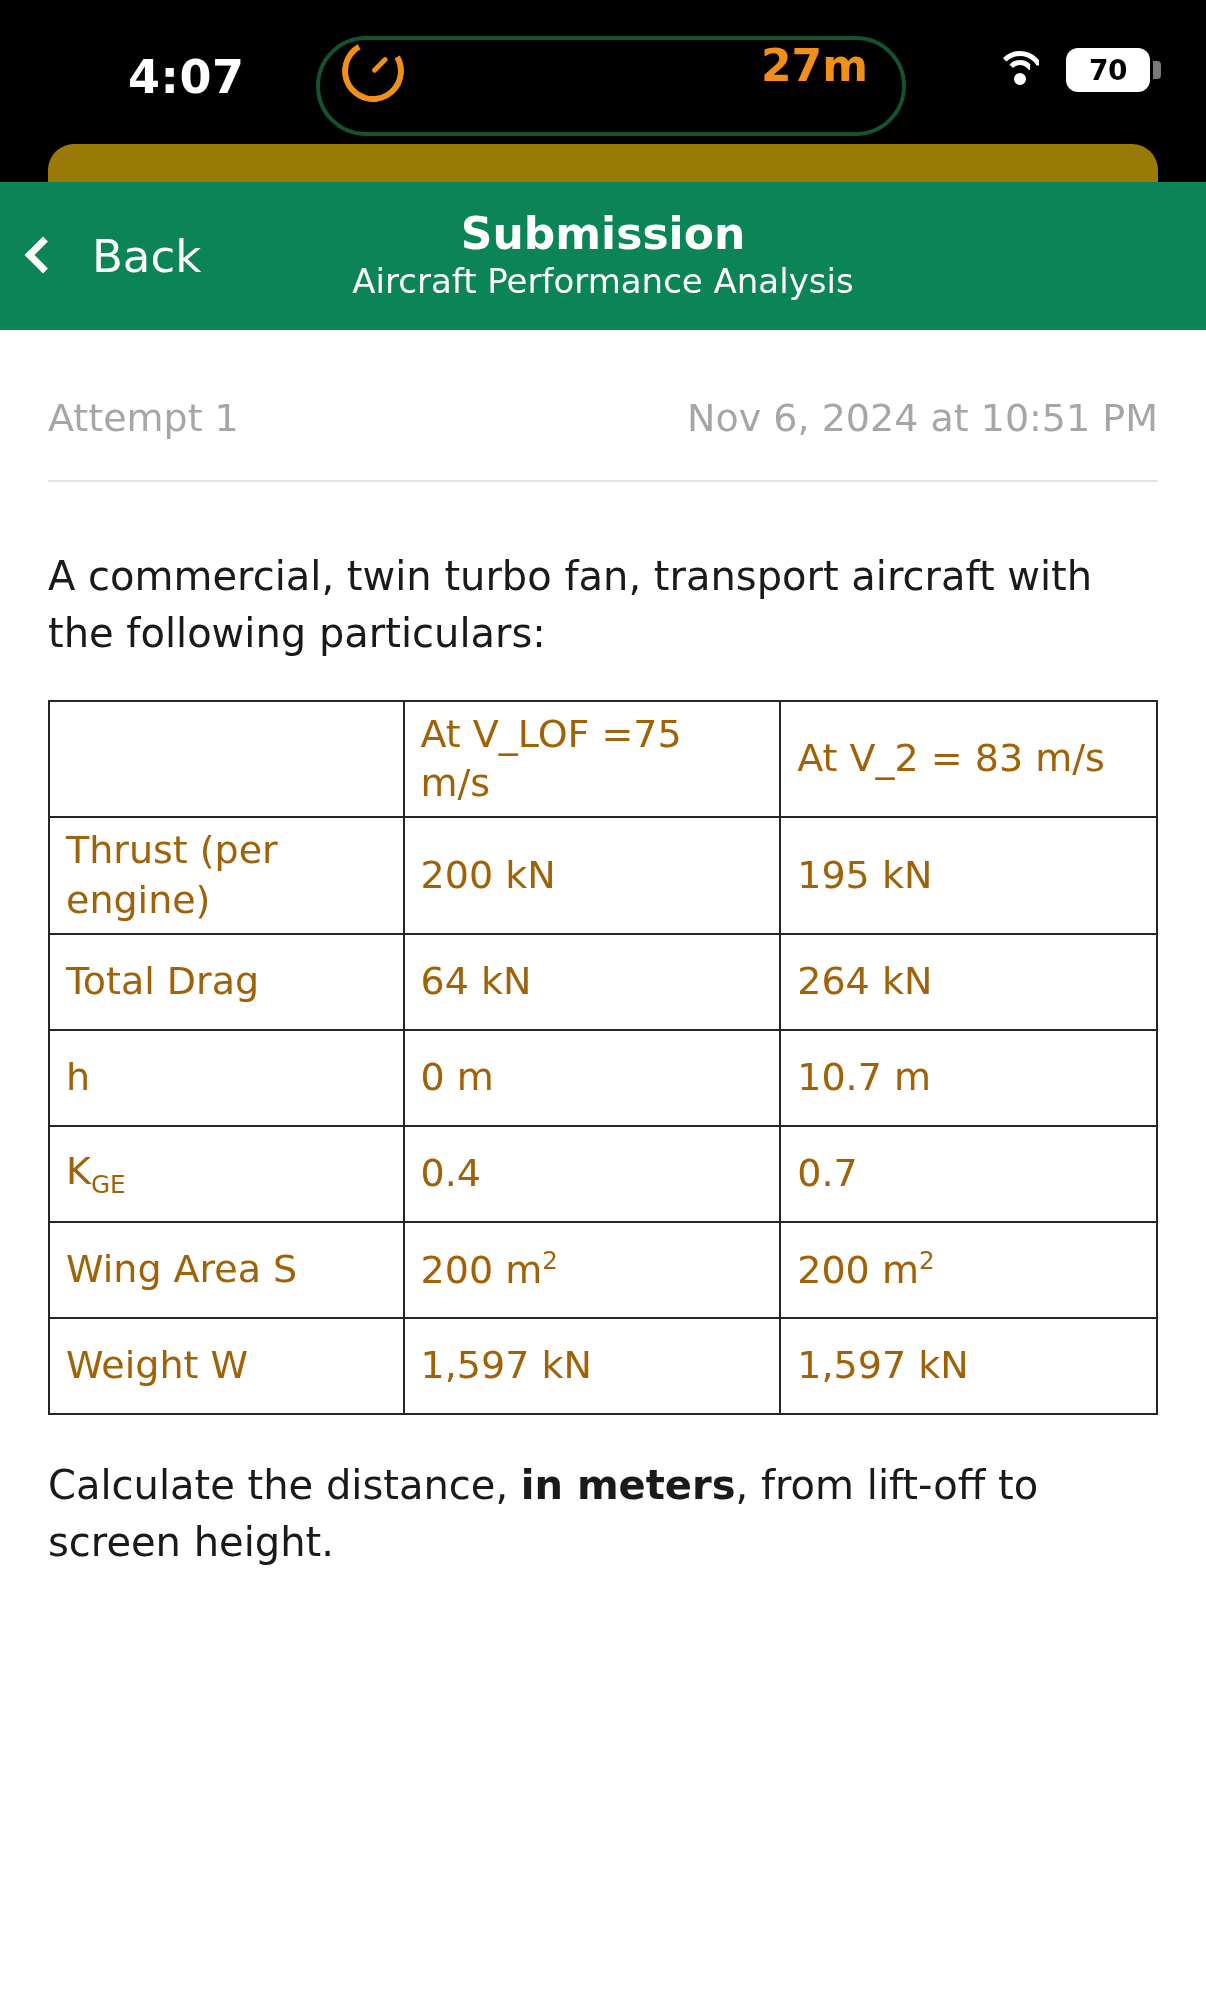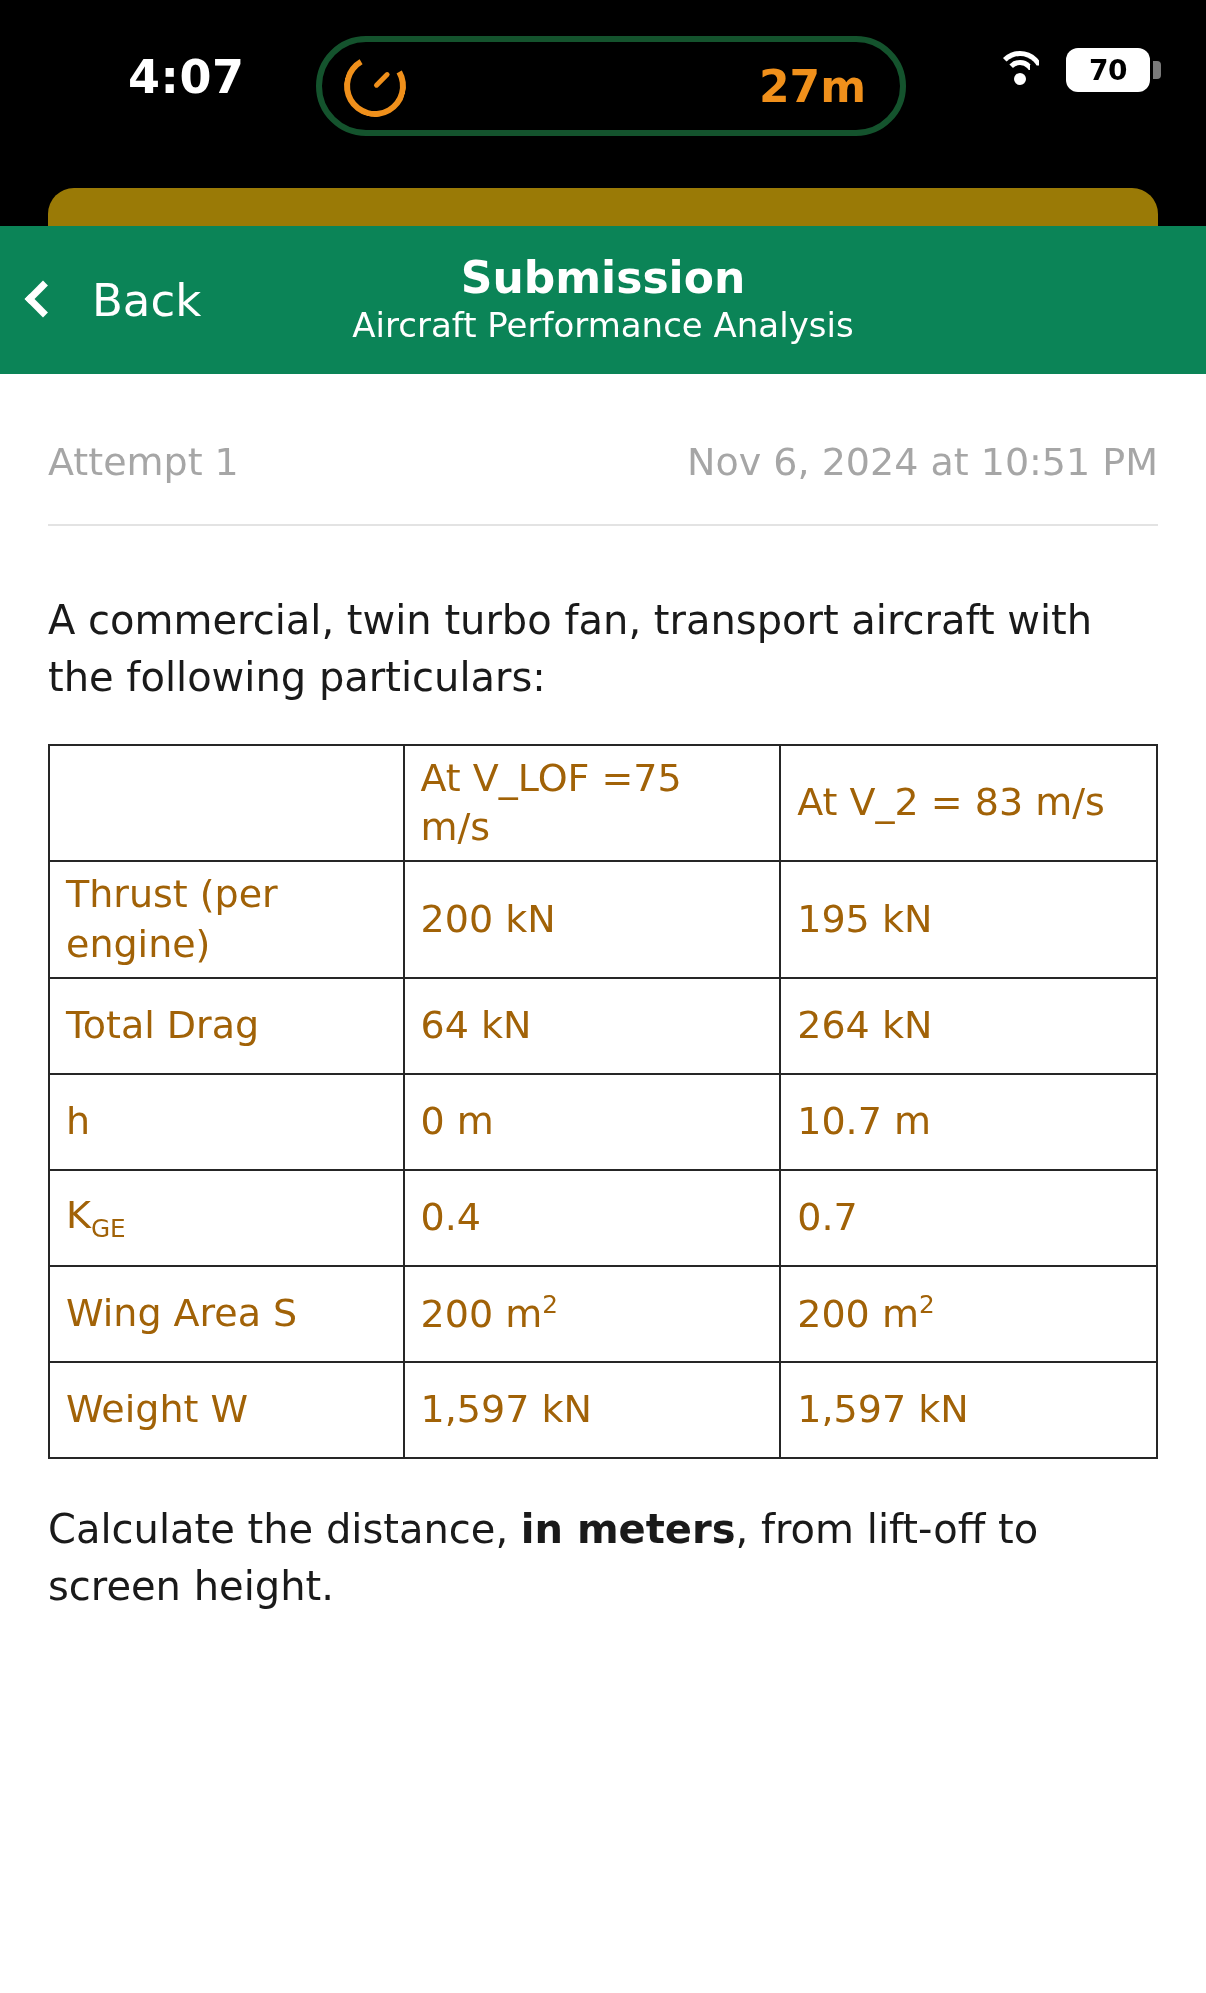--- a/index.html
+++ b/index.html
@@ -9,21 +9,21 @@
     width: 1206px;
     height: 1993px;
     background: #ffffff;
     font-family: "DejaVu Sans", "Liberation Sans", sans-serif;
     overflow: hidden;
   }
 
   
   .status-bar {
     position: relative;
-    height: 188px;
+    height: 144px;
     background: #000000;
     display: flex;
     align-items: flex-start;
     padding-top: 42px;
   }
   .status-time {
     position: absolute;
     left: 128px;
     top: 50px;
     color: #ffffff;
@@ -31,24 +31,23 @@
     font-weight: 700;
     letter-spacing: 0.5px;
   }
   .dynamic-island {
     position: absolute;
     left: 316px;
     top: 36px;
     width: 590px;
     height: 100px;
     border-radius: 50px;
-    border: 6px solid #14532d;
+    border: 4px solid #14532d;
     background: #000000;
     display: flex;
-    align-items: center;
     justify-content: space-between;
     padding: 0 34px 0 22px;
   }
   .island-timer-icon {
     width: 62px;
     height: 62px;
     border-radius: 50%;
     border: 6px solid #F0901B;
     border-top-color: transparent;
     position: relative;

